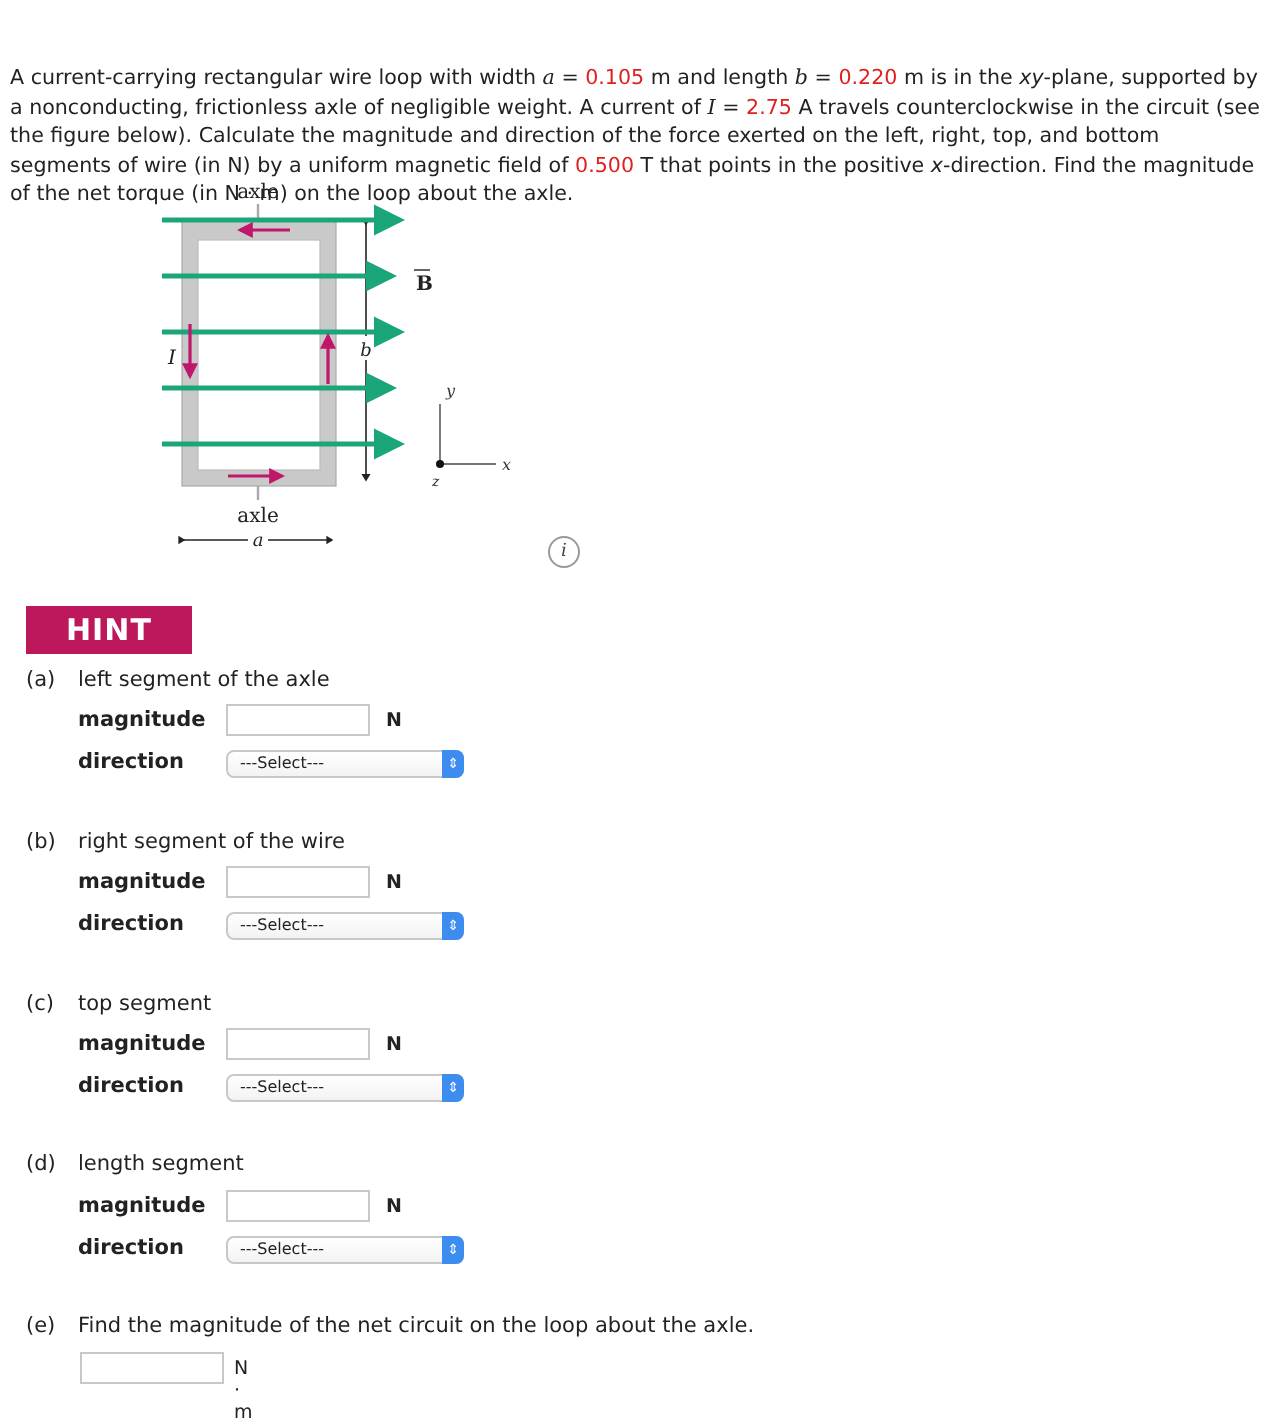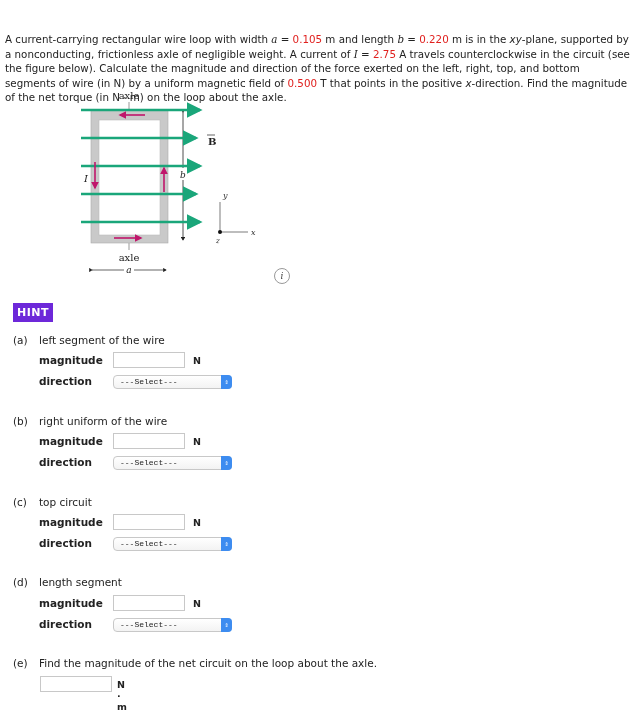--- a/index.html
+++ b/index.html
@@ -2,29 +2,29 @@
 <html><head>
 <meta charset="utf-8">
 <style>
   body { margin:0; background:#fff; font-family:"DejaVu Sans", sans-serif; font-size:10.5px; color:#222; }
   .page { position:relative; width:635px; height:712px; overflow:hidden; }
   .problem { position:absolute; left:5px; top:2px; width:625px; line-height:14.5px; font-size:10.3px;margin-top:30px; }
   .red { color:#e0201e; }
   .it { font-style:italic; font-family:"DejaVu Serif", serif; }
   .fig { position:absolute; left:0; top:80px; }
   .info { position:absolute; left:274px; top:268px; width:14px; height:14px; border:1px solid #999; border-radius:50%; font-family:"DejaVu Serif",serif; font-style:italic; font-size:9px; text-align:center; line-height:14px; color:#444; }
-  .hint { position:absolute; left:13px; top:303px; background:#6d28d9; color:#fff; font-weight:bold; font-size:11px; padding:3px 4px; letter-spacing:0.5px; }
+  .hint { position:absolute; left:13px; top:303px; background:#be185d; color:#fff; font-weight:bold; font-size:15px; padding:3px 20px; letter-spacing:0.5px; }
   .part { position:absolute; left:13px; }
   .part .title { position:absolute; left:0; top:0; white-space:nowrap; }
   .part .title .lbl { display:inline-block; width:26px; }
   .row { position:absolute; left:26px; white-space:nowrap;font-weight:bold; }
   .row .rl { display:inline-block; width:74px; }
   .inp { position:absolute; left:100px; width:70px; height:14px; border:1px solid #c8c8c8; background:#fff; }
   .unit { position:absolute; left:180px; font-weight:bold; font-size:9.5px; }
-  .sel { position:absolute; left:100px; width:116px; height:12px; border:1px solid #c8c8c8; border-radius:4px; background:linear-gradient(#fff,#f3f3f3); font-size:8px; line-height:12px; padding-left:6px; box-sizing:content-box; width:111px;font-family:Liberation Mono, monospace; }
+  .sel { position:absolute; left:100px; width:116px; height:12px; border:1px solid #c8c8c8; border-radius:4px; background:linear-gradient(#fff,#f3f3f3); font-size:8px; line-height:12px; padding-left:6px; box-sizing:content-box; width:111px; }
   .sel .knob { position:absolute; right:-1px; top:-1px; width:11px; height:14px; background:#3d8cf0; border-radius:0 4px 4px 0; color:#fff; font-size:7px; text-align:center; line-height:14px; }
 </style>
 </head>
 <body>
 
 <div class="page">
 
   <div class="problem"><span>A current-carrying rectangular wire loop with width </span><span class="it">a</span><span> = </span><span class="red">0.105</span><span> m and length </span><span class="it">b</span><span> = </span><span class="red">0.220</span><span> m is in the </span><span style="font-style:italic">xy</span><span>-plane, supported by a nonconducting, frictionless axle of negligible weight. A current of </span><span class="it">I</span><span> = </span><span class="red">2.75</span><span> A travels counterclockwise in the circuit (see the figure below). Calculate the magnitude and direction of the force exerted on the left, right, top, and bottom segments of wire (in N) by a uniform magnetic field of </span><span class="red">0.500</span><span> T that points in the positive </span><span style="font-style:italic">x</span><span>-direction. Find the magnitude of the net torque (in N · m) on the loop about the axle.</span></div>
 
   <svg class="fig" width="300" height="205" viewBox="0 80 300 205" xmlns="http://www.w3.org/2000/svg">
@@ -76,54 +76,54 @@
     <text x="223" y="198" font-family="DejaVu Serif, serif" font-style="italic" font-size="8" fill="#333">y</text>
     <text x="251" y="235" font-family="DejaVu Serif, serif" font-style="italic" font-size="8" fill="#333">x</text>
     <text x="216" y="243" font-family="DejaVu Serif, serif" font-style="italic" font-size="7" fill="#333">z</text>
   </svg>
 
   <div class="info">i</div>
 
   <div class="hint">HINT</div>
 
   <div class="part" style="top:334px">
-    <div class="title"><span class="lbl">(a)</span><span>left segment of the wire</span></div>
+    <div class="title"><span class="lbl">(a)</span><span>left segment of the axle</span></div>
     <div class="row" style="top:20px"><span class="rl">magnitude</span></div>
     <div class="inp" style="top:18px"></div>
     <div class="unit" style="top:21px">N</div>
     <div class="row" style="top:41px"><span class="rl">direction</span></div>
     <div class="sel" style="top:41px"><span>---Select---</span><span class="knob">⇕</span></div>
   </div>
 
   <div class="part" style="top:415px">
-    <div class="title"><span class="lbl">(b)</span><span>right uniform of the wire</span></div>
+    <div class="title"><span class="lbl">(b)</span><span>right segment of the wire</span></div>
     <div class="row" style="top:20px"><span class="rl">magnitude</span></div>
     <div class="inp" style="top:18px"></div>
     <div class="unit" style="top:21px">N</div>
     <div class="row" style="top:41px"><span class="rl">direction</span></div>
     <div class="sel" style="top:41px"><span>---Select---</span><span class="knob">⇕</span></div>
   </div>
 
   <div class="part" style="top:496px">
-    <div class="title"><span class="lbl">(c)</span><span>top circuit</span></div>
+    <div class="title"><span class="lbl">(c)</span><span>top segment</span></div>
     <div class="row" style="top:20px"><span class="rl">magnitude</span></div>
     <div class="inp" style="top:18px"></div>
     <div class="unit" style="top:21px">N</div>
     <div class="row" style="top:41px"><span class="rl">direction</span></div>
     <div class="sel" style="top:41px"><span>---Select---</span><span class="knob">⇕</span></div>
   </div>
 
   <div class="part" style="top:576px">
     <div class="title"><span class="lbl">(d)</span><span>length segment</span></div>
     <div class="row" style="top:21px"><span class="rl">magnitude</span></div>
     <div class="inp" style="top:19px"></div>
     <div class="unit" style="top:22px">N</div>
     <div class="row" style="top:42px"><span class="rl">direction</span></div>
     <div class="sel" style="top:42px"><span>---Select---</span><span class="knob">⇕</span></div>
   </div>
 
   <div class="part" style="top:657px">
     <div class="title"><span class="lbl">(e)</span><span>Find the magnitude of the net circuit on the loop about the axle.</span></div>
     <div class="inp" style="top:19px; left:27px;"></div>
-    <div class="unit" style="top:22px; left:104px; font-weight:bold;">N · m</div>
+    <div class="unit" style="top:22px; left:104px; font-weight:normal;">N · m</div>
   </div>
 
 </div>
 
 </body></html>

